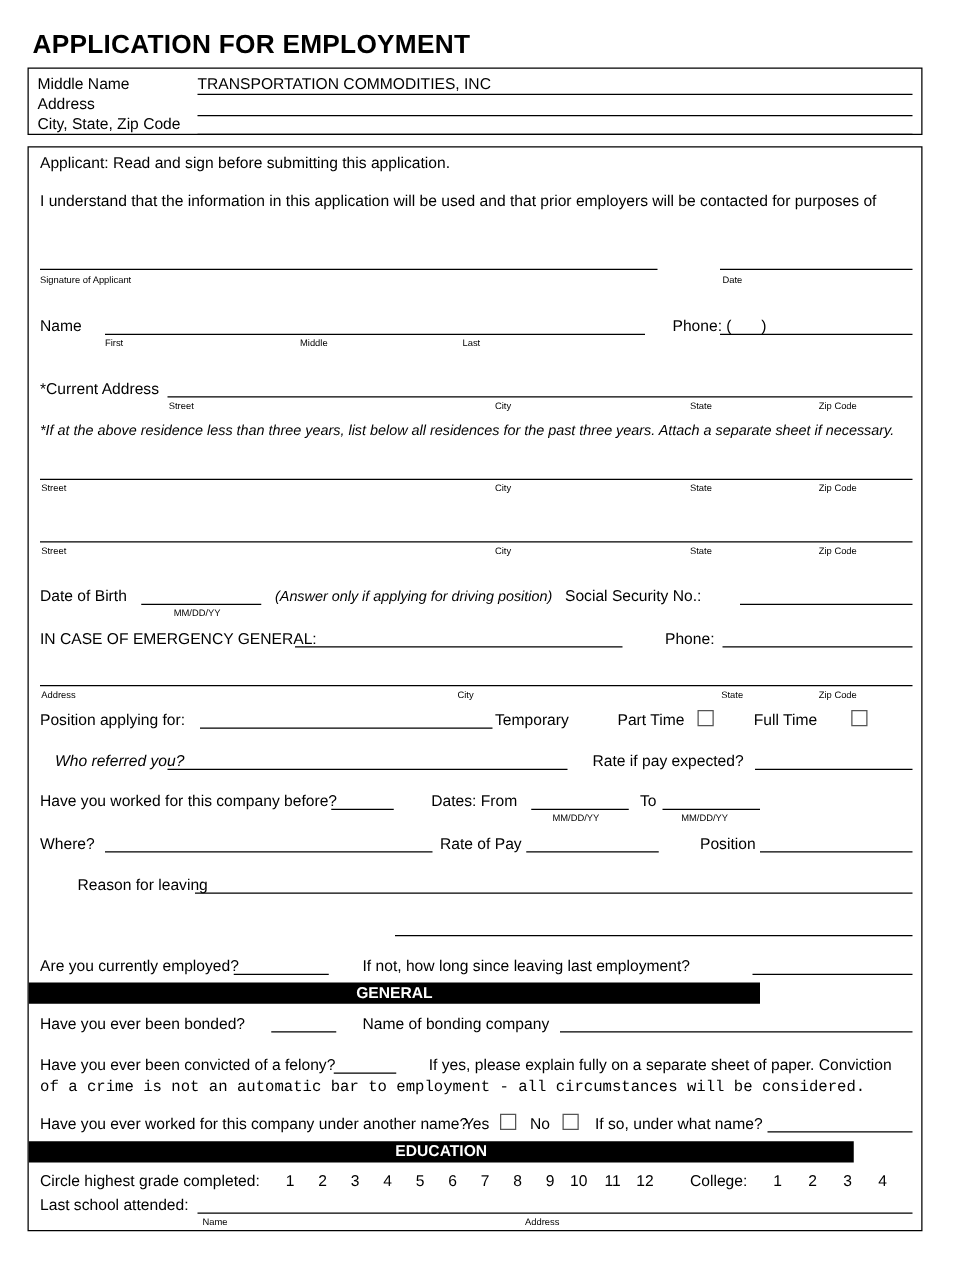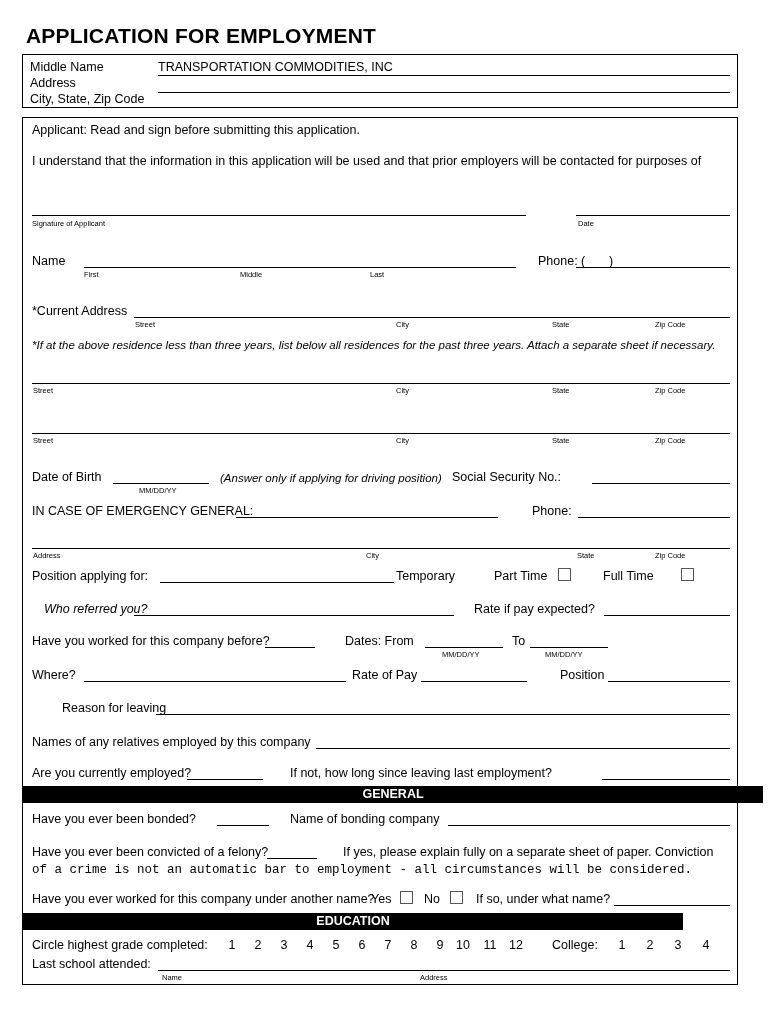--- a/index.html
+++ b/index.html
@@ -199,29 +199,28 @@
   <div class="t" style="left:32px; top:668px;">Where?</div>
   <div class="rule" style="left:84px; top:681px; width:262px;"></div>
   <div class="t" style="left:352px; top:668px;">Rate of Pay</div>
   <div class="rule" style="left:421px; top:681px; width:106px;"></div>
   <div class="t" style="left:560px; top:668px;text-align:center;">Position</div>
   <div class="rule" style="left:608px; top:681px; width:122px;"></div>
 
   <div class="t" style="left:44px; top:701px;margin-left:18px;">Reason for leaving</div>
   <div class="rule" style="left:156px; top:714px; width:574px;"></div>
 
-  <div class="t" style="left:32px; top:735px;">Names of any relatives employed by this company</div>
   <div class="rule" style="left:316px; top:748px; width:414px;"></div>
 
   <div class="t" style="left:32px; top:766px;">Are you currently employed?</div>
   <div class="rule" style="left:187px; top:779px; width:76px;"></div>
   <div class="t" style="left:290px; top:766px;">If not, how long since leaving last employment?</div>
   <div class="rule" style="left:602px; top:779px; width:128px;"></div>
 
-  <div class="bar" style="left:23px; top:786px; width:740px;">GENERAL</div>
+  <div class="bar" style="left:23px; top:786px; width:585px;">GENERAL</div>
 
   <div class="t" style="left:32px; top:812px;">Have you ever been bonded?</div>
   <div class="rule" style="left:217px; top:825px; width:52px;"></div>
   <div class="t" style="left:290px; top:812px;">Name of bonding company</div>
   <div class="rule" style="left:448px; top:825px; width:282px;"></div>
 
   <div class="t" style="left:32px; top:845px;">Have you ever been convicted of a felony?</div>
   <div class="rule" style="left:267px; top:858px; width:50px;"></div>
   <div class="t" style="left:343px; top:845px;">If yes, please explain fully on a separate sheet of paper.  Conviction</div>
   <div class="t" style="left:32px; top:863px;font-family:Liberation Mono, monospace;">of a crime is not an automatic bar to employment - all circumstances will be considered.</div>

